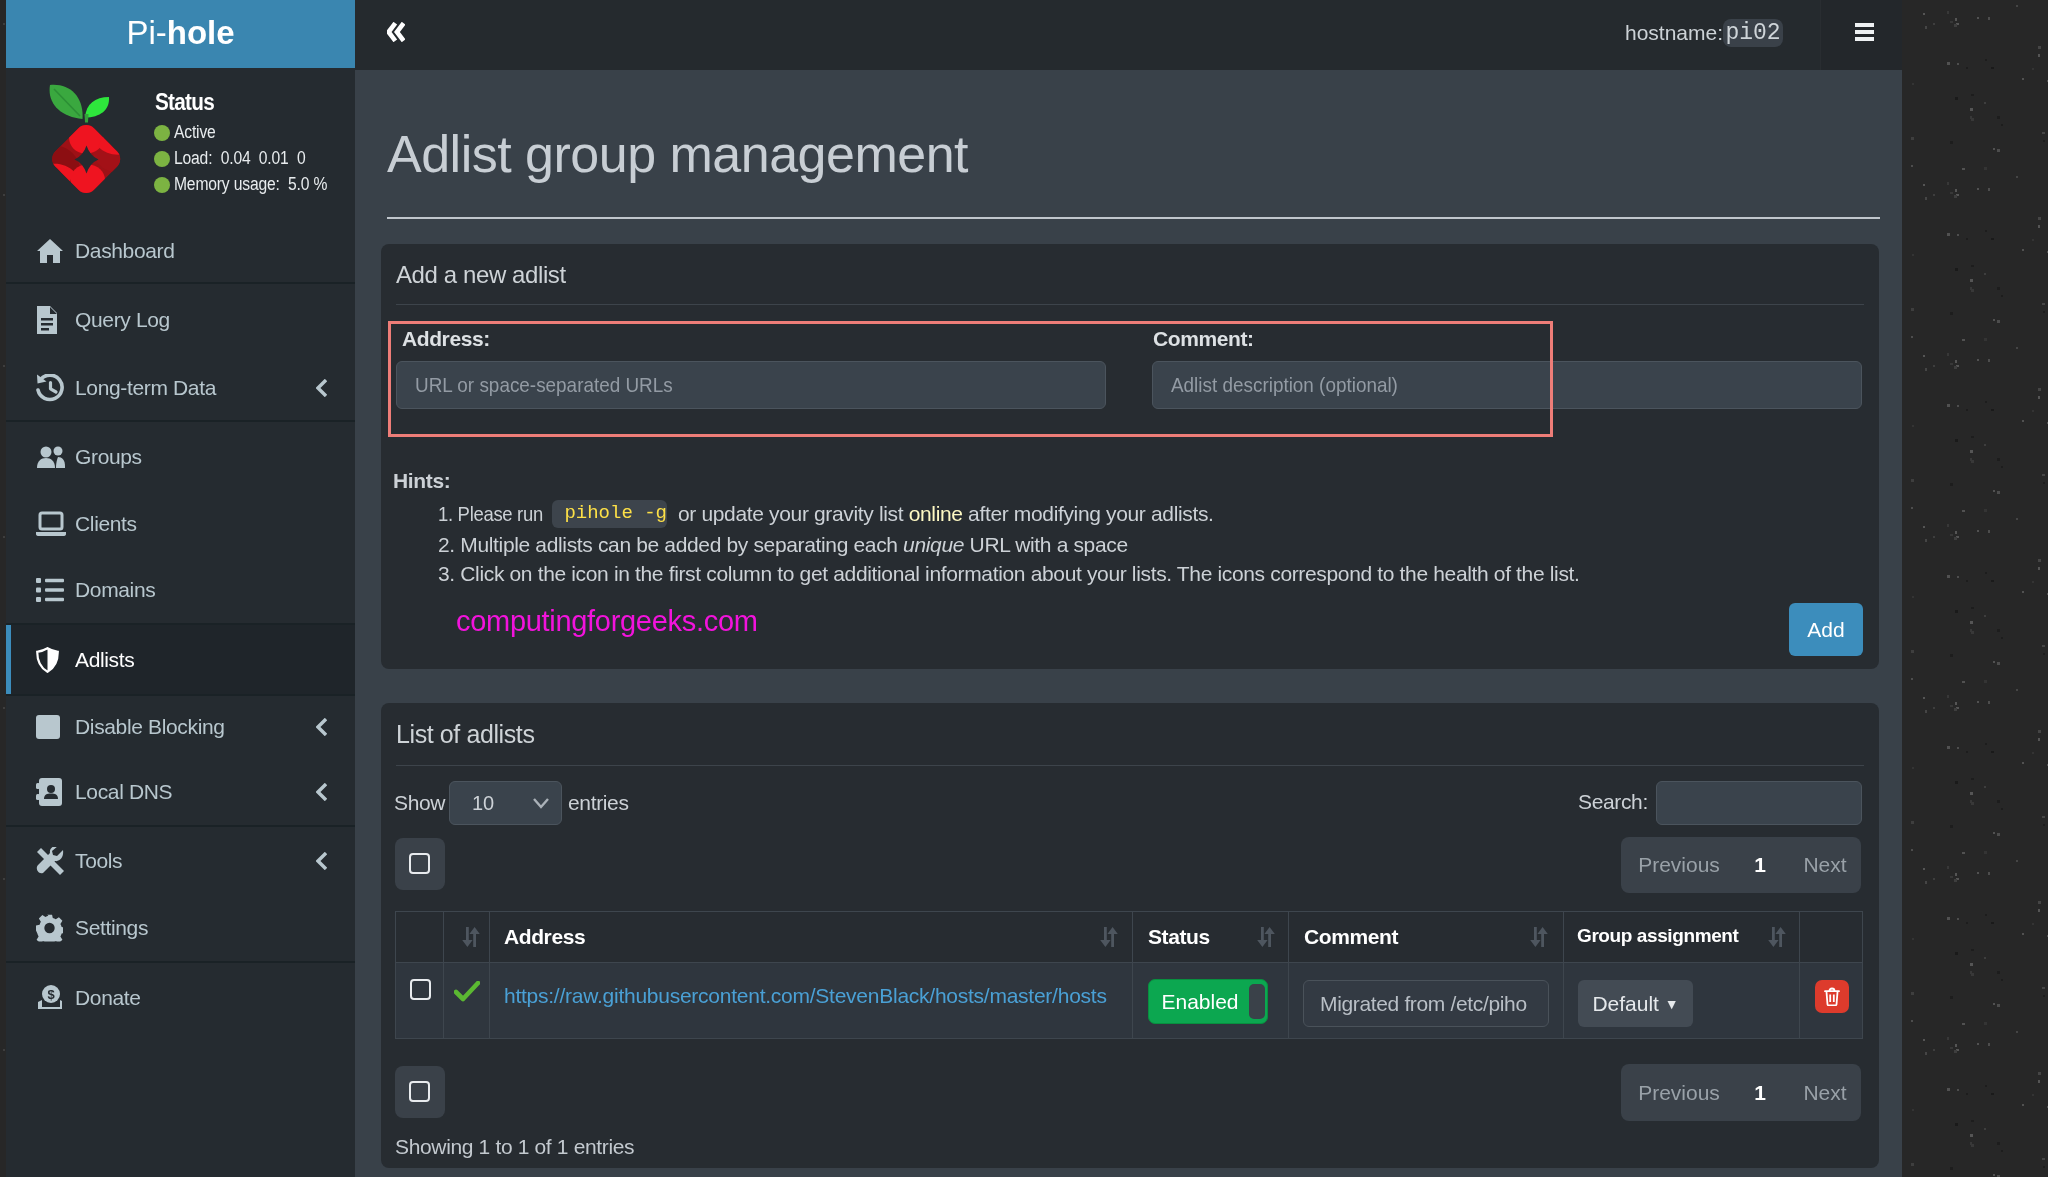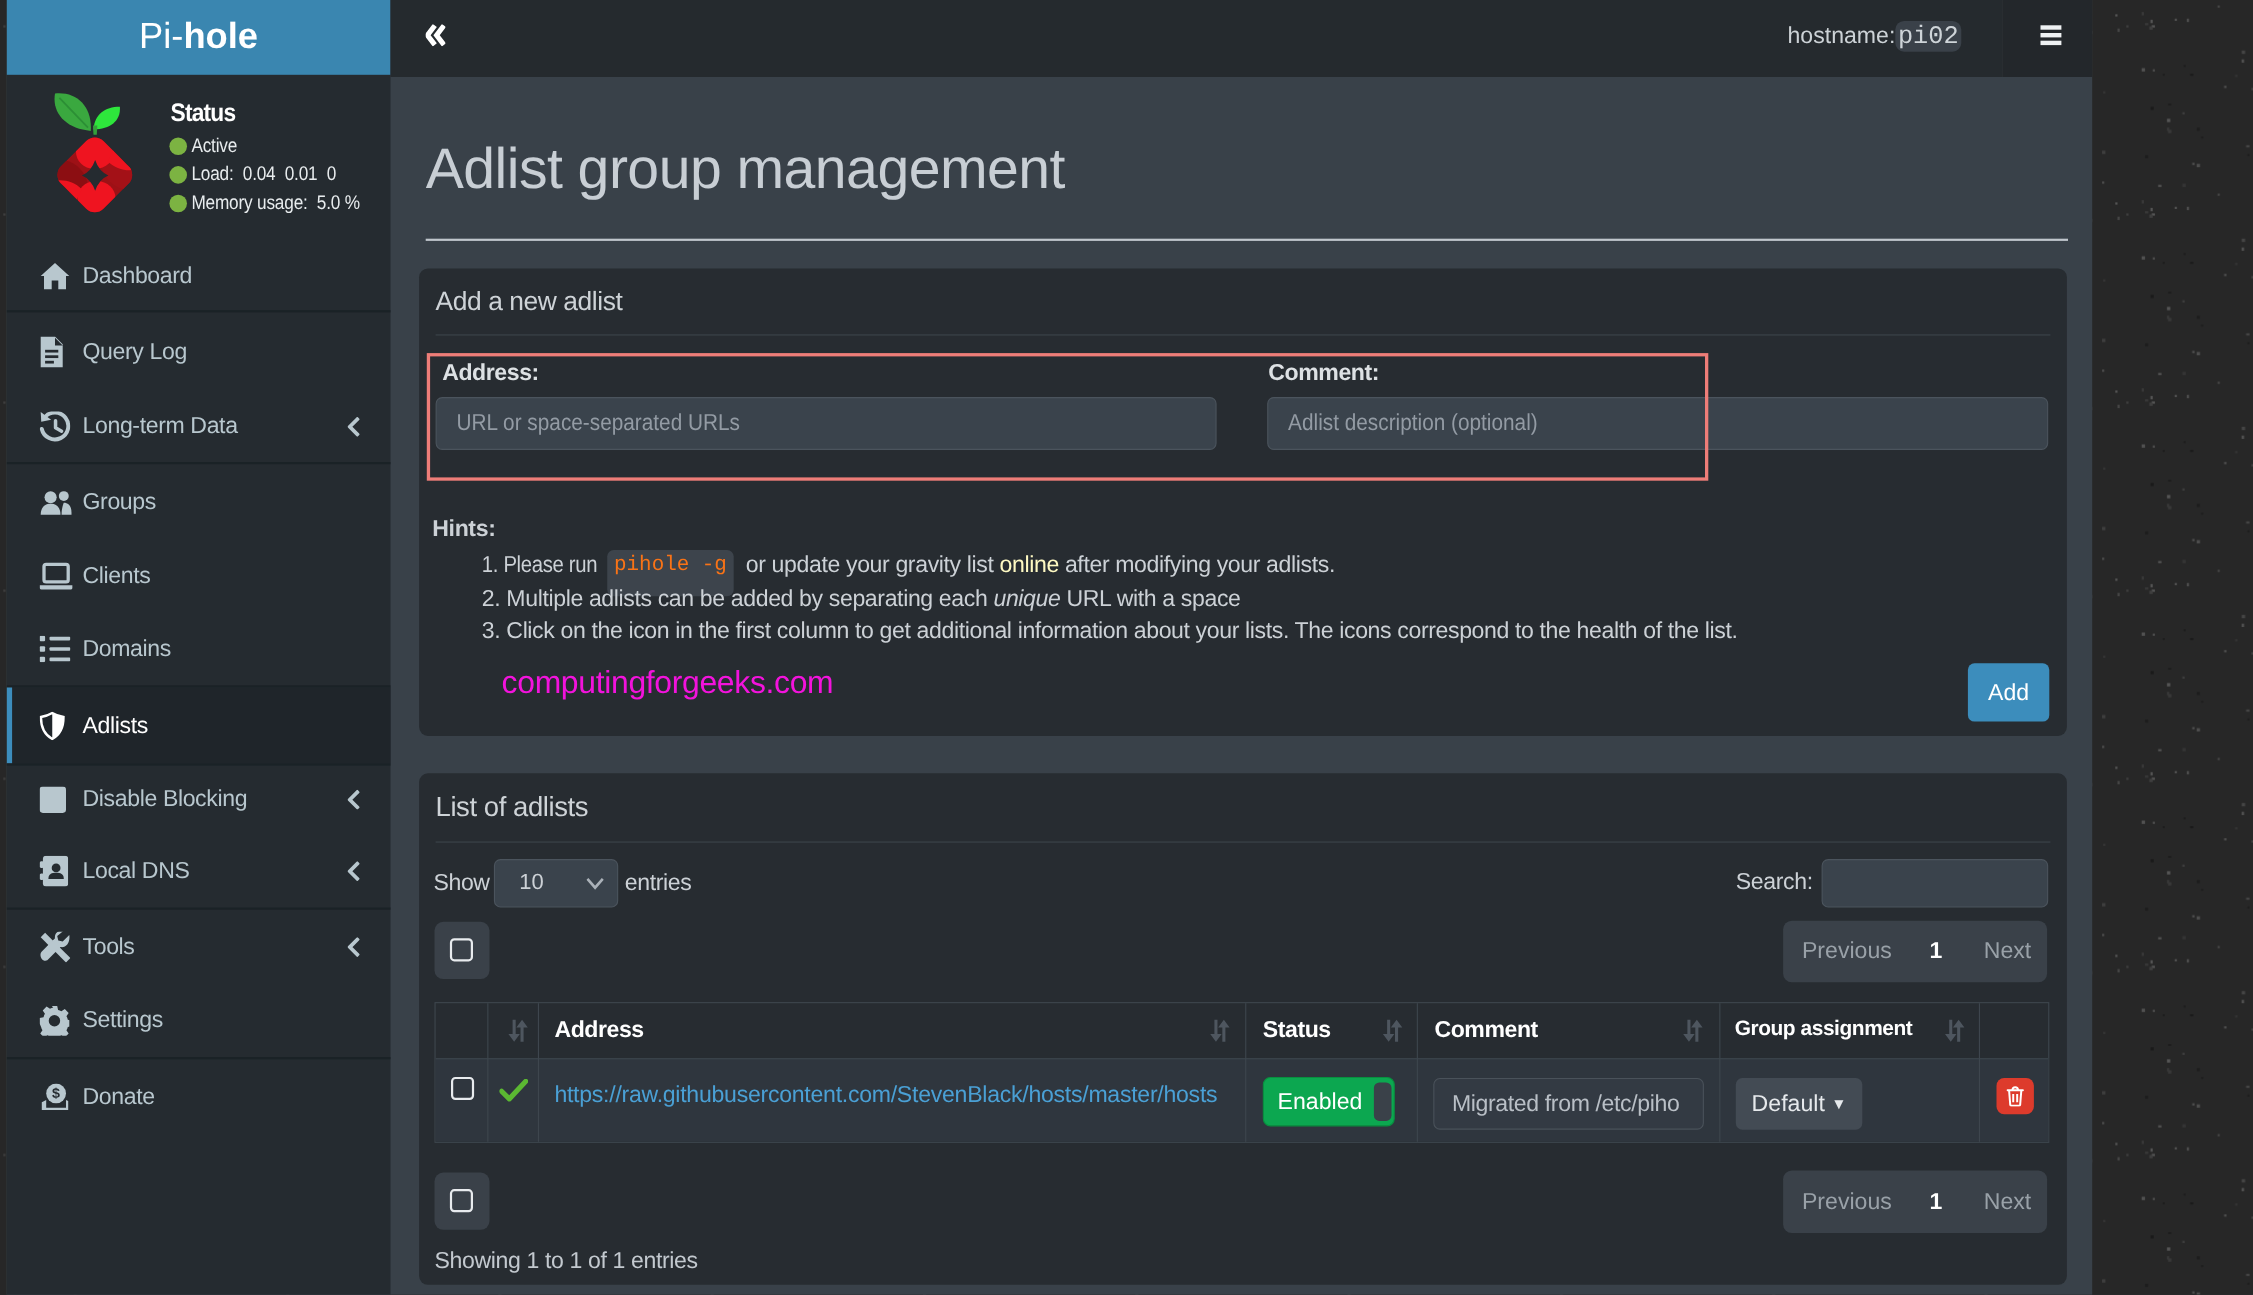--- a/index.html
+++ b/index.html
@@ -264,21 +264,21 @@
   <div class="lab" style="left:1147px;top:327px">Comment:</div>
   <div class="inp" style="left:390px;top:361px;width:710px;height:48px">
       <span class="ph">URL or space-separated URLs</span>
     </div>
   <div class="inp" style="left:1146px;top:361px;width:710px;height:48px">
       <span class="ph">Adlist description (optional)</span>
     </div>
   <div class="abs" style="left:382px;top:321px;width:1165px;height:116px;border:3px solid #ee7d78"></div>
   <div class="hint" style="left:387px;top:469px;font-weight:700">Hints:</div>
   <div class="hint" style="left:432px;top:502px;transform:scaleX(0.88);transform-origin:0 0">1.&nbsp;Please run</div>
-  <div class="abs" style="left:546px;top:500px;width:115px;height:42px;background:#3d444c;border-radius:6px;font-family:'Liberation Mono',monospace;font-size:19px;color:#f97316;text-align:center;line-height:27px">pihole -g</div>
+  <div class="abs" style="left:546px;top:500px;width:115px;height:28px;background:#3d444c;border-radius:6px;font-family:'Liberation Mono',monospace;font-size:19px;color:#fde047;text-align:right;line-height:27px">pihole -g</div>
   <div class="hint" style="left:672px;top:502px">or update your gravity list <span style="color:#fef9c3">online</span> after modifying your adlists.</div>
   <div class="hint" style="left:432px;top:533px">2.&nbsp;Multiple adlists can be added by separating each <i>unique</i> URL with a space</div>
   <div class="hint" style="left:432px;top:562px">3.&nbsp;Click on the icon in the first column to get additional information about your lists. The icons correspond to the health of the list.</div>
   <div class="abs" style="left:450px;top:605px;color:#f213dc;font-size:29px;letter-spacing:-0.3px">computingforgeeks.com</div>
   <div class="btn" style="left:1783px;top:603px;width:74px;height:53px;line-height:53px">Add</div>
 
   <div class="box" style="top:703px;height:465px">
     <div class="bh" style="height:63px;line-height:63px;font-size:25px">List of adlists</div>
   </div>
   <div class="hint" style="left:388px;top:791px">Show</div>

